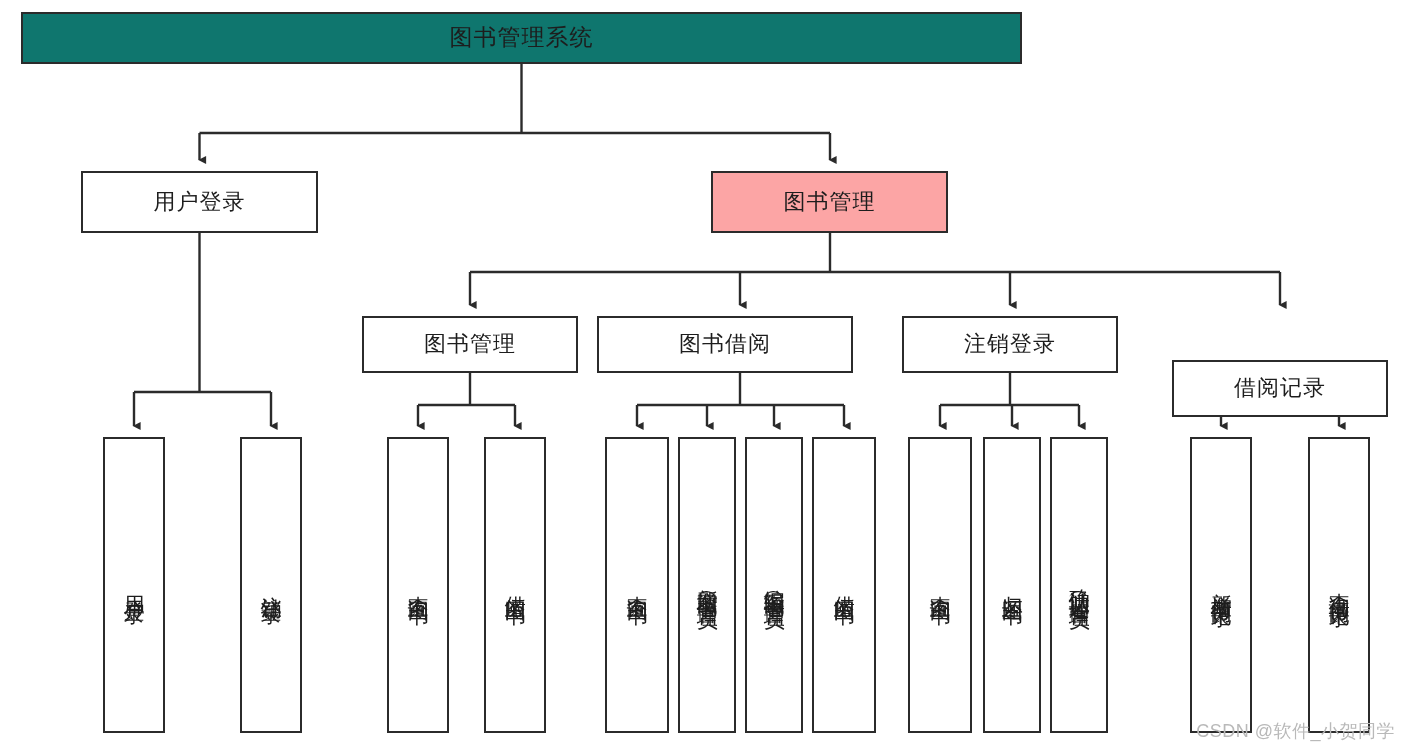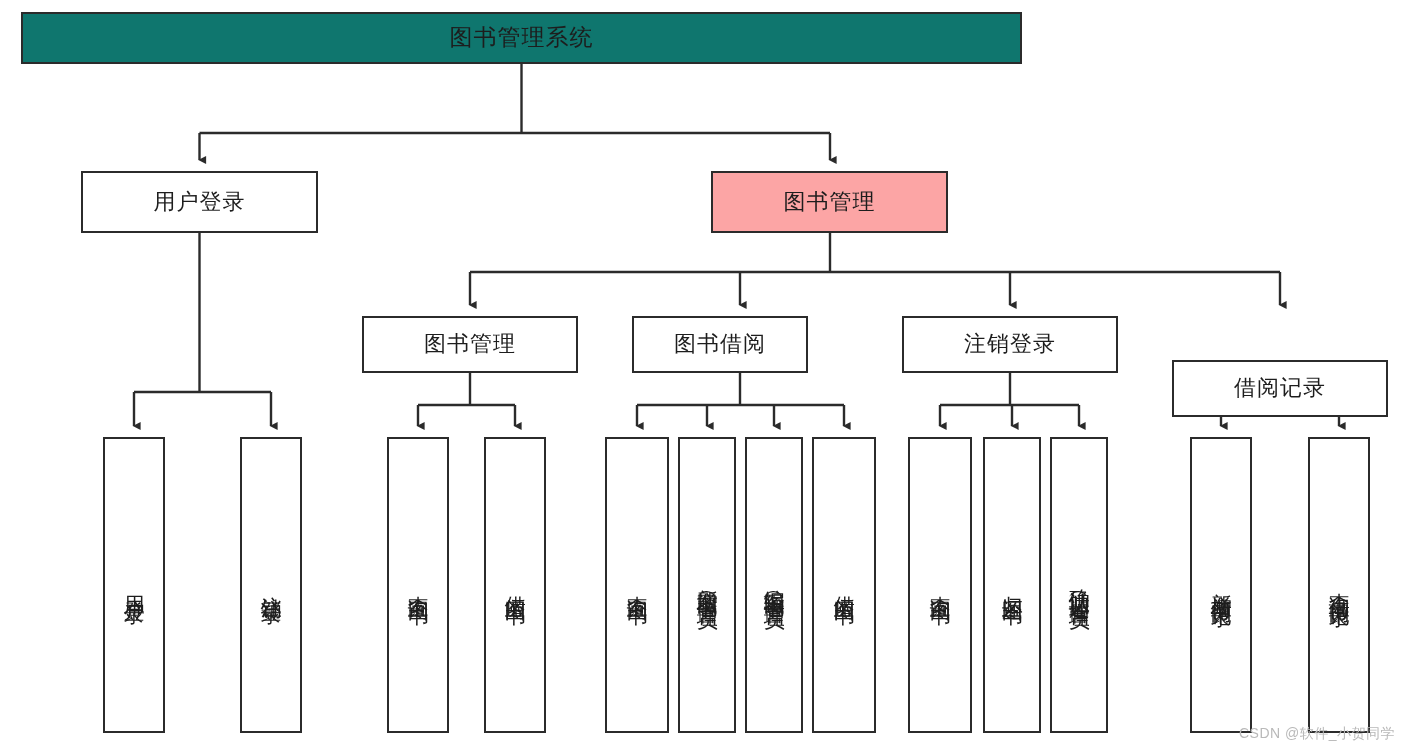--- a/index.html
+++ b/index.html
@@ -61,21 +61,21 @@
     white-space: pre-line;
   }
   .node.vertical .label {
     writing-mode: vertical-rl;
     text-orientation: upright;
   }
   #watermark {
     position: absolute;
     right: 10px;
     bottom: 4px;
-    font-size: 14px;
+    font-size: 18px;
     color: #b9b9b9;
     letter-spacing: 0.5px;
     z-index: 5;
     white-space: nowrap;
     font-family: "Liberation Sans", "DejaVu Sans", sans-serif;
   }
 </style>
 </head>
 <body>
 
@@ -139,21 +139,21 @@
   <div class="node horizontal" id="node-l2-0" style="left: 81px; top: 171px; width: 237px; height: 62px; border-color: rgb(43, 43, 43); background: rgb(255, 255, 255); color: rgb(29, 29, 29);">
     <span class="label">用户登录</span>
   </div>
   <div class="node horizontal" id="node-l2-1" style="left: 711px; top: 171px; width: 237px; height: 62px; border-color: rgb(43, 43, 43); background: #fca5a5; color: rgb(29, 29, 29);">
     <span class="label">图书管理</span>
   </div>
 
   <div class="node horizontal" id="node-l3-0" style="left: 362px; top: 316px; width: 216px; height: 57px; border-color: rgb(43, 43, 43); background: rgb(255, 255, 255); color: rgb(29, 29, 29);">
     <span class="label">图书管理</span>
   </div>
-  <div class="node horizontal" id="node-l3-1" style="left: 632px; top: 316px; width: 176px; height: 57px; border-color: rgb(43, 43, 43); background: rgb(255, 255, 255); color: rgb(29, 29, 29);">
+  <div class="node horizontal" id="node-l3-1" style="left: 597px; top: 316px; width: 256px; height: 57px; border-color: rgb(43, 43, 43); background: rgb(255, 255, 255); color: rgb(29, 29, 29);">
     <span class="label">图书借阅</span>
   </div>
   <div class="node horizontal" id="node-l3-2" style="left: 902px; top: 316px; width: 216px; height: 57px; border-color: rgb(43, 43, 43); background: rgb(255, 255, 255); color: rgb(29, 29, 29);">
     <span class="label">注销登录</span>
   </div>
   <div class="node horizontal" id="node-l3-3" style="left: 1172px; top: 316px; width: 216px; height: 57px; border-color: rgb(43, 43, 43); background: rgb(255, 255, 255); color: rgb(29, 29, 29); margin-top: 44px;">
     <span class="label">借阅记录</span>
   </div>
 
   <div class="node vertical" id="node-leaf-0" style="left: 103px; top: 437px; width: 62px; height: 296px; border-color: rgb(43, 43, 43); background: rgb(255, 255, 255); color: rgb(29, 29, 29);">

